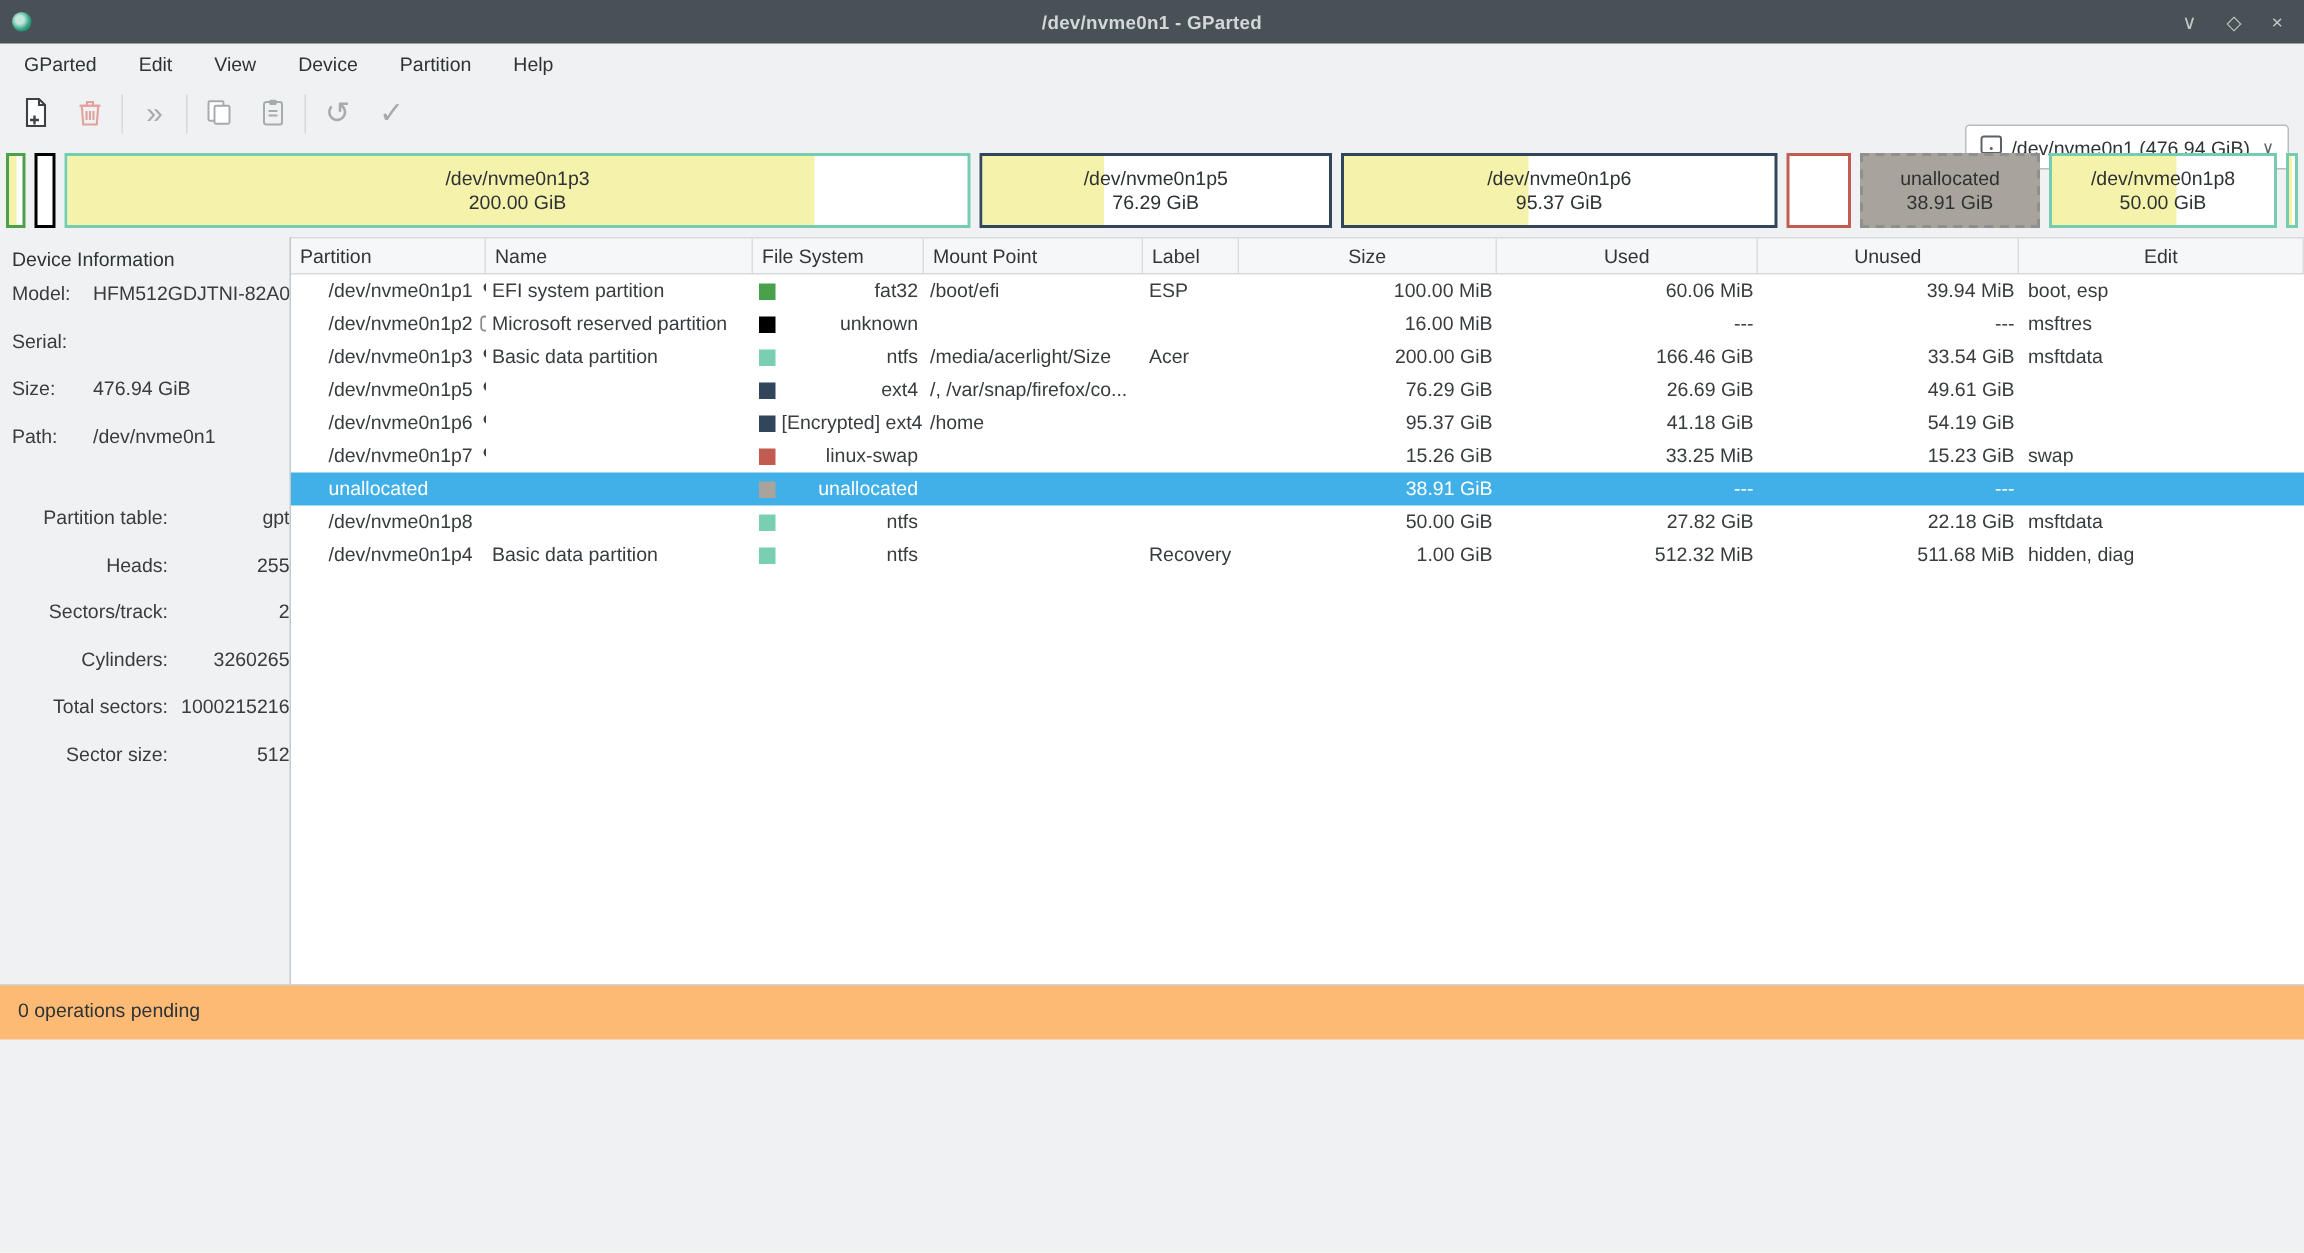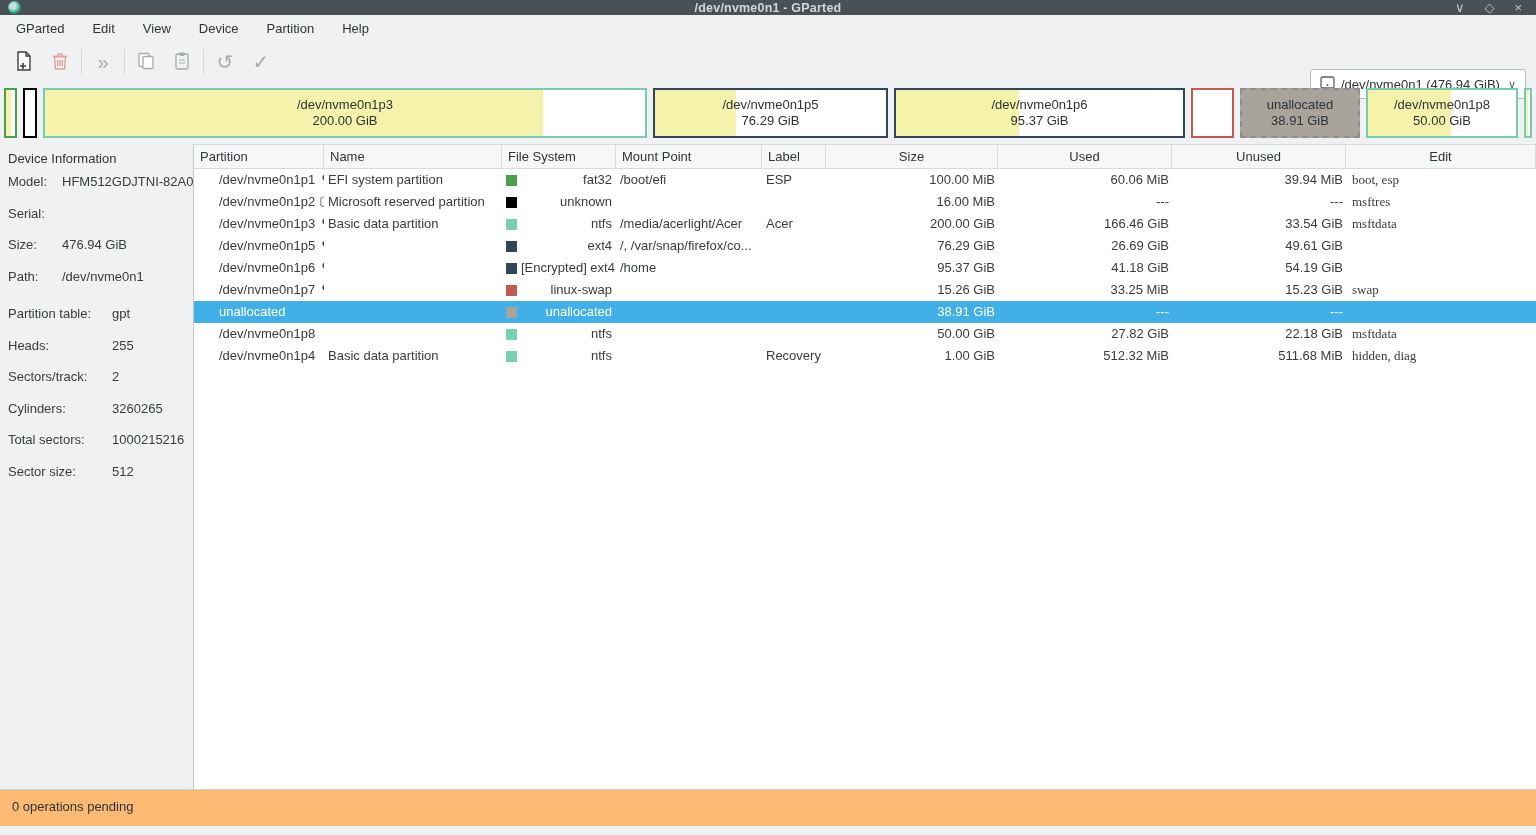--- a/index.html
+++ b/index.html
@@ -1,21 +1,21 @@
 <!DOCTYPE html>
 <html><head>
 <meta charset="utf-8">
 <style>
   * { margin:0; padding:0; box-sizing:border-box; }
   html,body { width:1536px; height:835px; overflow:hidden;
     font-family:"Liberation Sans","DejaVu Sans",sans-serif;
     font-size:13px; color:#383c3e; background:#eff1f2; }
 
   
-  .titlebar { height:15px; background:#485156; display:flex; align-items:center;
+  .titlebar { height:29px; background:#485156; display:flex; align-items:center;
     position:relative; color:#d3d7d9; }
   .app-icon { width:13px; height:13px; border-radius:50%;
     background:radial-gradient(circle at 40% 40%, #bfe8da 0 25%, #2f9d84 60%, #1d6b5a 100%);
     margin-left:8px; }
   .title-text { position:absolute; left:0; right:0; text-align:center;
     font-weight:bold; font-size:12.5px; letter-spacing:.2px; }
   .win-controls { margin-left:auto; display:flex; gap:20px; padding-right:14px;
     font-size:13px; color:#c2c8cb; z-index:2; }
   .win-controls span { cursor:default; }
 
@@ -42,48 +42,48 @@
     padding:0 4px; }
   .seg { position:relative; height:50px; background:#fff; border:2px solid #888;
     flex:none; }
   .seg-fill { position:absolute; left:0; top:0; bottom:0; background:#f5f3ab; }
   .seg.unalloc { background:#a9a49b; border:2px dashed #8f8f8f; }
   .seg-label { position:absolute; inset:0; display:flex; flex-direction:column;
     align-items:center; justify-content:center; line-height:16px;
     color:#2e3234; white-space:nowrap; overflow:hidden; }
 
   
-  .main { display:flex; height:645px; }
+  .main { display:flex; height:498px; }
   .sidepanel { width:194px; border-right:1px solid #c6c9cb; padding:7px 0 0 8px;
     background:#eff1f2; overflow:hidden; }
   .panel-title { font-size:13px; margin-bottom:8px; color:#2e3336; }
   .info-grid { display:grid; row-gap:15px; line-height:16.5px; }
   .info-grid.g1 { grid-template-columns:54px auto; }
-  .info-grid.g2 { grid-template-columns:104px auto; margin-top:21px; }
+  .info-grid.g2 { grid-template-columns:104px auto; margin-top:38px;text-align:right; }
   .info-grid div { white-space:nowrap; }
 
   .content { flex:1; background:#fff; display:flex; flex-direction:column;
     overflow:hidden; }
   .grid { display:grid;
     grid-template-columns:130px 178px 114px 146px 64px 172px 174px 174px minmax(0,1fr); }
   .thead { height:25px; background:#f6f7f8; border-top:1px solid #d8dbdd;
     border-bottom:1px solid #d8dbdd; }
   .th { line-height:23px; padding:0 6px; border-right:1px solid #dadde0;
     white-space:nowrap; overflow:hidden; color:#303538; }
   .th.c { text-align:center; }
   .trow { height:22px; line-height:22px; }
   .trow.selected { background:#42b0e8; color:#fff; }
   .td { white-space:nowrap; overflow:hidden; padding:0 4px; }
   .td.part { padding-left:25px; display:flex; align-items:center; }
   .td.part .picon { margin-left:5px; display:inline-flex; }
   .td.fs { display:flex; align-items:center; }
   .td.fs .swatch { width:11px; height:11px; flex:none; margin-right:4px; }
   .td.fs .fsname { margin-left:auto; }
   .td.num { text-align:right; padding-right:3px; }
-  .td.flags { padding-left:6px;font-family:Liberation Serif, serif; }
+  .td.flags { padding-left:6px; }
 
   
   .statusbar { height:37px; border-top:1px solid #cfd3d5; background:#fdba74;
     padding:9px 0 0 12px; color:#2e3336; }
 </style>
 </head>
 <body>
 
 <div class="titlebar">
   <div class="app-icon"></div>
@@ -304,21 +304,21 @@
                 <circle cx="5.5" cy="3.6" r="2.3" fill="none" stroke="#3e444a" stroke-width="1.7"></circle>
                 <path d="M5.5 6 v5 M5.5 9.2 h2.4" stroke="#3e444a" stroke-width="1.7" fill="none"></path>
               </svg>
             </span>
           </div>
           <div class="td">Basic data partition</div>
           <div class="td fs">
             <span class="swatch" style="background: rgb(121, 207, 178);"></span>
             <span class="fsname">ntfs</span>
           </div>
-          <div class="td">/media/acerlight/Acer</div>
+          <div class="td">/media/acerlight/Size</div>
           <div class="td">Acer</div>
           <div class="td num">200.00 GiB</div>
           <div class="td num">166.46 GiB</div>
           <div class="td num">33.54 GiB</div>
           <div class="td flags">msftdata</div>
         </div>
         <div class="grid trow">
           <div class="td part">
             <span>/dev/nvme0n1p5</span>
             <span class="picon">

